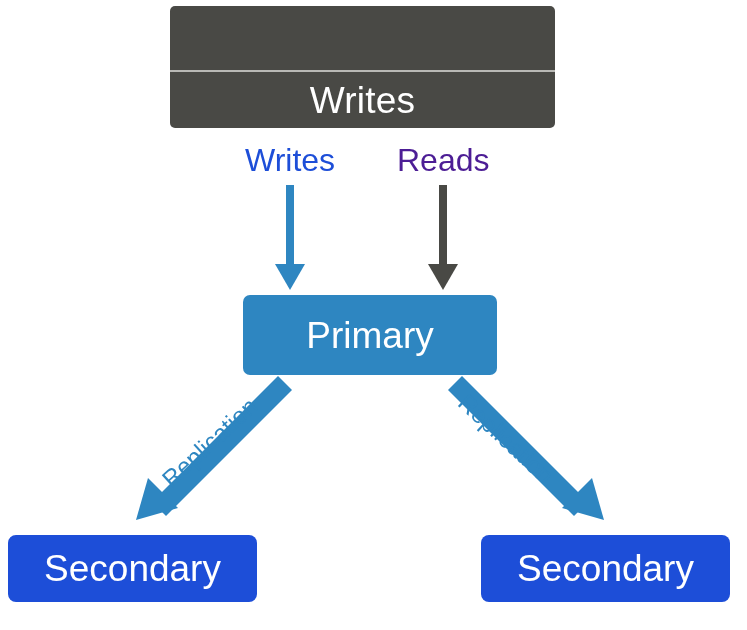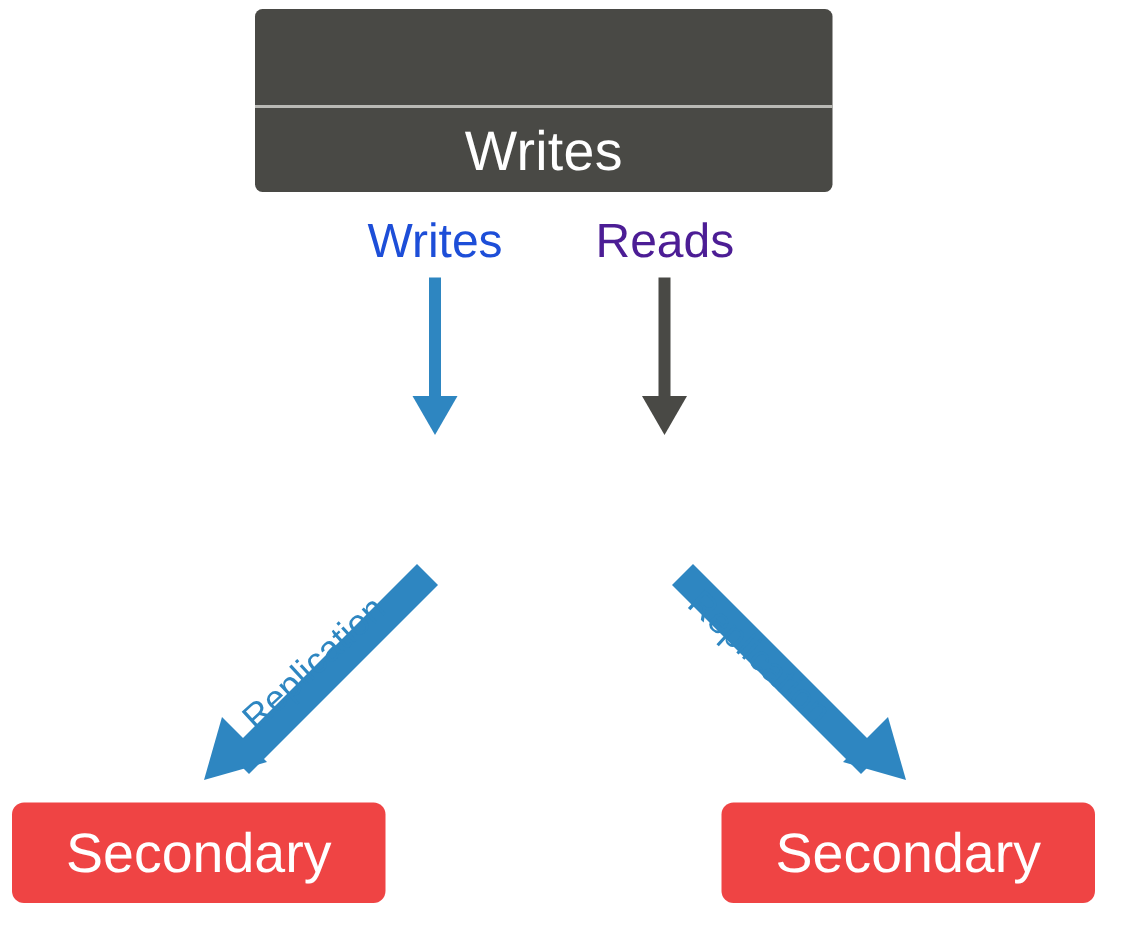--- a/index.html
+++ b/index.html
@@ -77,21 +77,21 @@
     line-height: 1;
     box-sizing: border-box;
   }
 
   
   .secondary-box {
     position: absolute;
     top: 535px;
     width: 249px;
     height: 67px;
-    background: #ef4444;
+    background: #1d4ed8;
     border-radius: 8px;
     display: flex;
     align-items: center;
     justify-content: center;
     color: #ffffff;
     font-size: 37px;
     line-height: 1;
     box-sizing: border-box;
   }
   .secondary-left  { left: 8px; }
@@ -177,17 +177,18 @@
 
     <g>
       <polygon points="462,376 448,390 574,516 588,502" fill="#2e86c1"></polygon>
       <polygon points="604,520 562,508 592,478" fill="#2e86c1"></polygon>
     </g>
   </svg>
 
   <div class="repl-label repl-label-left">Replication</div>
   <div class="repl-label repl-label-right">Replication</div>
 
+  <div class="primary-box">Primary</div>
 
   <div class="secondary-box secondary-left">Secondary</div>
   <div class="secondary-box secondary-right">Secondary</div>
 
 </div>
 
 </body></html>

